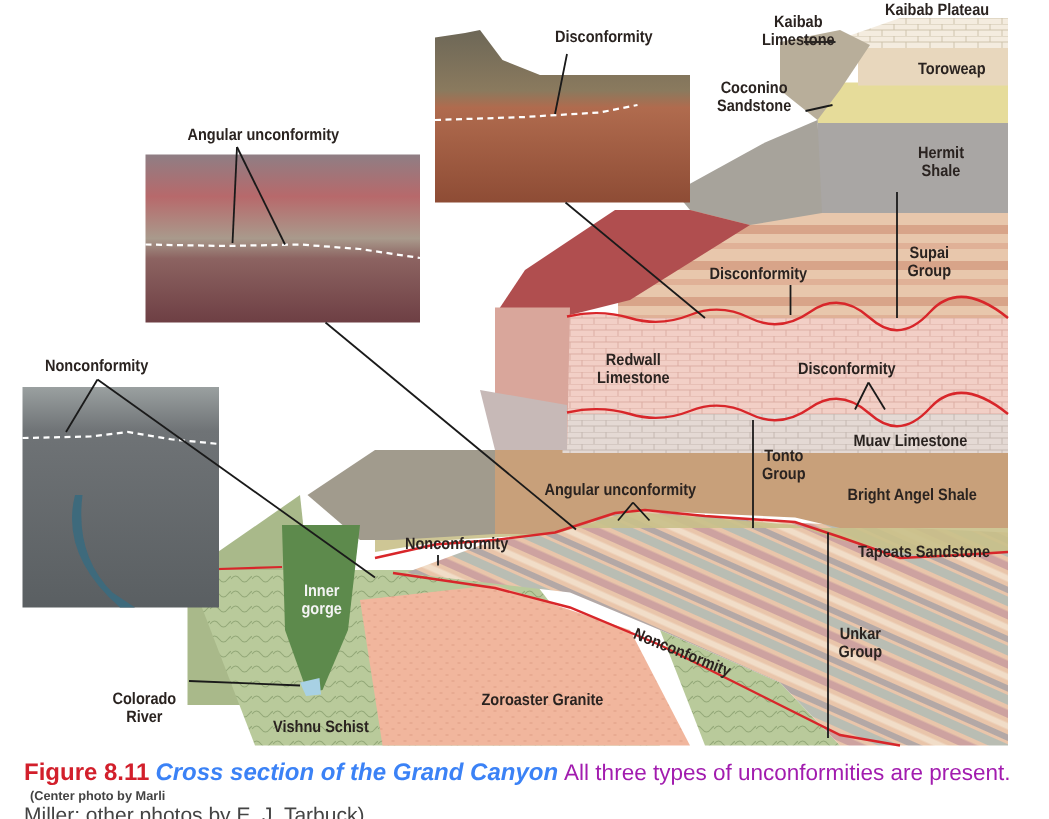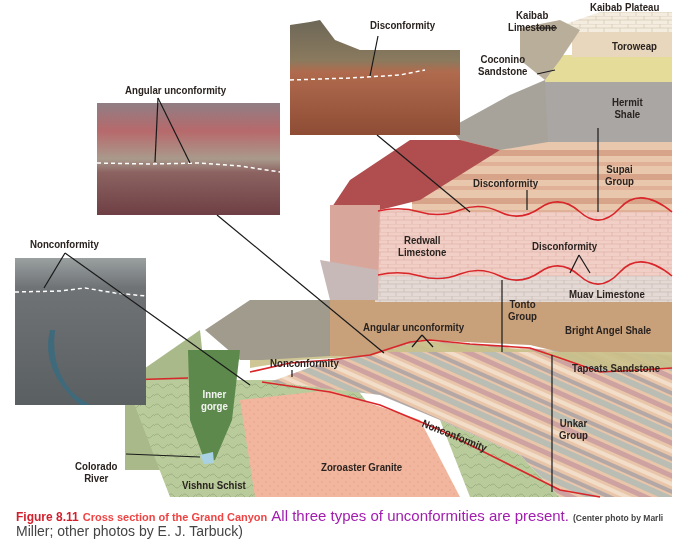--- a/index.html
+++ b/index.html
@@ -2,22 +2,22 @@
 <html><head>
 <meta charset="utf-8">
 <style>
   html,body{margin:0;padding:0;background:#fff;}
   body{width:699px;height:546px;position:relative;overflow:hidden;font-family:"Liberation Sans",sans-serif;}
   #stage{position:absolute;left:0;top:0;width:699px;height:500px;}
   .lbl{position:absolute;font-family:"Liberation Sans",sans-serif;font-weight:bold;font-size:11px;color:#2a2320;line-height:12px;white-space:nowrap;text-align:center;transform:scaleX(0.88);transform-origin:left top;}
   .lbl.w{color:#f4f4f4;}
   .lbl.rot{transform:rotate(22deg) scaleX(0.88);}
   #caption{position:absolute;left:16px;top:509px;width:680px;font-family:"Liberation Sans",sans-serif;line-height:13px;}
-  #caption .fig{color:#d21f2b;font-weight:bold;font-size:12px;}
-  #caption .ttl{color:#ef4444;font-weight:bold;font-size:11px;margin-left:4px;}
+  #caption .fig{color:#d21f2b;font-weight:bold;font-size:16px;}
+  #caption .ttl{color:#3b82f6;font-weight:bold;font-size:16px;margin-left:4px;font-style:italic;}
   #caption .body{color:#a21caf;font-size:15px;margin-left:4px;}
   #caption .credit{color:#444;font-size:8.5px;margin-left:4px;font-weight:bold;}
   #caption .credit2{color:#444;font-size:14px;display:block;}
 </style>
 </head>
 <body>
 
 <div id="stage">
 <svg width="699" height="500" viewBox="0 0 699 500" xmlns="http://www.w3.org/2000/svg">
   <defs>

